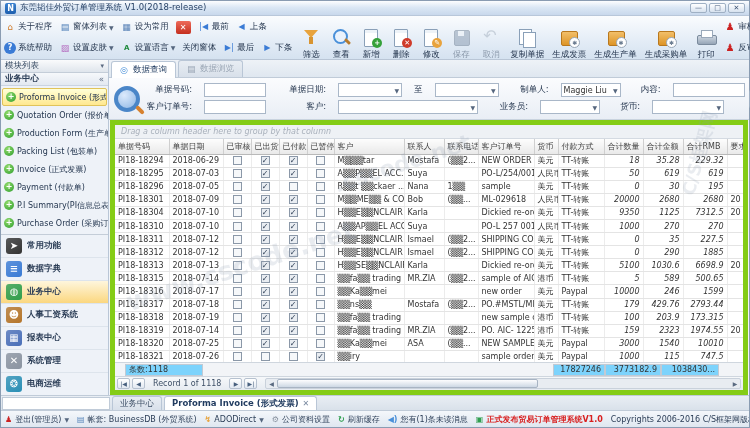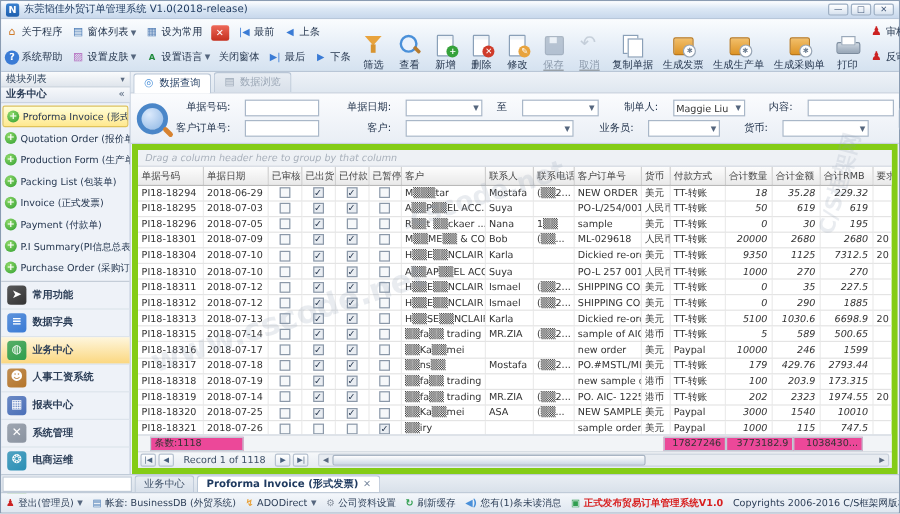--- a/index.html
+++ b/index.html
@@ -21,21 +21,21 @@
   .tsb{display:flex;align-items:center;gap:2px;white-space:nowrap;font-size:8.5px;color:#26374f;cursor:default;}
   .tsb .dd{font-size:6px;color:#55667e;}
   .si{display:inline-block;width:12px;height:12px;text-align:center;line-height:12px;font-size:9px;}
   .si-home{color:#d07b2a;} .si-winlist{color:#4a7bb5;} .si-monitor{color:#5b84b8;}
   .si-help{color:#fff;background:#3a7bd5;border-radius:50%;font-size:8px;font-weight:bold;}
   .si-skin{color:#b56fc0;} .si-lang{color:#1f8a3c;font-weight:bold;font-size:7px;line-height:12px;}
   .si-nav{color:#3a7bd5;font-size:8px;}
   .si-redx{background:linear-gradient(#ee6a5a,#c42f1e);color:#fff;border-radius:2px;font-size:8px;font-weight:bold;width:15px;height:13px;line-height:13px;}
   .bigbtn{display:flex;flex-direction:column;align-items:center;justify-content:center;padding:1px 4px;border-radius:2px;gap:1px;min-width:30px;}
   .bigbtn .lbl{font-size:8.5px;color:#26374f;white-space:nowrap;}
-  .bigbtn.disabled{opacity:.45;text-decoration:underline;}
+  .bigbtn.disabled{opacity:.45;}
   .tb-big{display:flex;align-items:flex-end;margin-top:45px;}
   .tb-audit{display:flex;flex-direction:column;justify-content:space-around;margin:0 3px;}
   .tb-audit .tsb{height:18px;}
 
   
   .content{flex:1;display:flex;min-height:0;}
   .sidebar{width:108px;background:#eef2f8;border-right:1px solid #b9c6d6;display:flex;flex-direction:column;}
   .sb-header{height:14px;background:linear-gradient(#fafbfc,#dfe5ec);border-bottom:1px solid #c4cdd8;display:flex;align-items:center;justify-content:space-between;padding:0 4px;font-size:8.5px;color:#33475f;}
   .sb-group{height:15px;background:linear-gradient(#f6f8fb,#e3e9f1);border-bottom:1px solid #cbd4e0;display:flex;align-items:center;justify-content:space-between;padding:0 4px;font-weight:bold;font-size:8.5px;color:#2c3e57;}
   .sb-modules{padding:2px 0;}
@@ -76,21 +76,21 @@
   .dg th{height:15px;background:linear-gradient(#fdfdfd,#e9e9e9);border-right:1px solid #cfcfcf;border-bottom:1px solid #b9b9b9;font-weight:normal;font-size:8px;color:#444;text-align:left;padding:0 3px;overflow:hidden;white-space:nowrap;}
   .dg td{height:13.1px;border-right:1px solid #ececec;border-bottom:1px solid #e4e4e4;font-size:8px;color:#333;padding:0 3px;overflow:hidden;white-space:nowrap;}
   .dg td.num{text-align:right;font-style:italic;}
   .dg td.cen{text-align:center;padding:0;}
   .cb{display:inline-block;width:9px;height:9px;border:1px solid #8b98a8;background:#f6f8fa;vertical-align:middle;line-height:7px;font-size:8px;color:#2b3b52;text-align:center;}
   .cb.on{background:#e9edf2;font-weight:bold;}
   .vscroll{flex:0 0 12px;background:#eef1f5;border-left:1px solid #d4dae2;display:flex;flex-direction:column;align-items:center;}
   .varrow{width:12px;height:12px;font-size:6px;color:#5a6a80;text-align:center;line-height:12px;background:linear-gradient(#fff,#dfe5ec);border-bottom:1px solid #c9d1db;}
   .vthumb{width:8px;height:56px;background:linear-gradient(90deg,#f5f8fb,#cfd9e5);border:1px solid #aab6c5;border-radius:3px;margin-top:2px;}
   .gfooter{height:14px;background:#f2f4f7;border-top:1px solid #cfd6de;display:flex;align-items:center;font-size:8px;}
-  .fbox{height:12px;border:1px solid #c2cad4;background:#ec4899;display:flex;align-items:center;padding:0 3px;}
+  .fbox{height:12px;border:1px solid #c2cad4;background:#7dd3fc;display:flex;align-items:center;padding:0 3px;}
   .gnav{height:14px;background:linear-gradient(#f6f8fa,#e6ebf1);border-top:1px solid #cfd6de;display:flex;align-items:center;padding:0 2px;gap:2px;font-size:8px;color:#3d4f66;}
   .navbtn{width:13px;height:11px;border:1px solid #b6c1cf;background:linear-gradient(#fff,#e2e9f1);border-radius:2px;font-size:6px;line-height:10px;text-align:center;color:#48607e;}
   .hscroll{flex:1;height:11px;background:#e8ecf1;border:1px solid #c9d1db;border-radius:2px;display:flex;align-items:center;margin-left:6px;}
   .hthumb{width:55%;height:9px;background:linear-gradient(#fdfdfe,#cdd8e4);border:1px solid #a8b4c3;border-radius:2px;margin-left:1px;}
   .harrow{width:10px;font-size:6px;color:#5a6a80;text-align:center;}
 
   
   .doctabs{height:15px;background:linear-gradient(#e9eef4,#d9e1ea);border-top:1px solid #c0cbd8;display:flex;align-items:flex-end;flex:0 0 auto;}
   .dt-left{width:108px;height:13px;background:#fff;border:1px solid #c0cbd8;margin:0 2px 0 1px;}
   .dtab{display:flex;align-items:center;gap:4px;height:14px;padding:0 7px;font-size:8.5px;color:#3d4f66;border:1px solid #b9c6d6;border-bottom:none;border-radius:3px 3px 0 0;margin-right:2px;background:linear-gradient(#e8edf3,#d8e0ea);}
@@ -695,21 +695,21 @@
                   <td class="cen"><span class="cb"></span></td>
                   <td class="cen"><span class="cb on">✓</span></td>
                   <td class="cen"><span class="cb on">✓</span></td>
                   <td class="cen"><span class="cb"></span></td>
                   <td>▒▒fa▒▒ trading L...</td>
                   <td>MR.ZIA</td>
                   <td>(▒▒2...</td>
                   <td>PO. AIC- 12255/18</td>
                   <td>港币</td>
                   <td>TT-转账</td>
-                  <td class="num">202</td>
+                  <td class="num">159</td>
                   <td class="num">2323</td>
                   <td class="num">1974.55</td>
                   <td>20</td>
                 </tr>
                 <tr>
                   <td>PI18-18320</td>
                   <td>2018-07-25</td>
                   <td class="cen"><span class="cb"></span></td>
                   <td class="cen"><span class="cb on">✓</span></td>
                   <td class="cen"><span class="cb on">✓</span></td>

